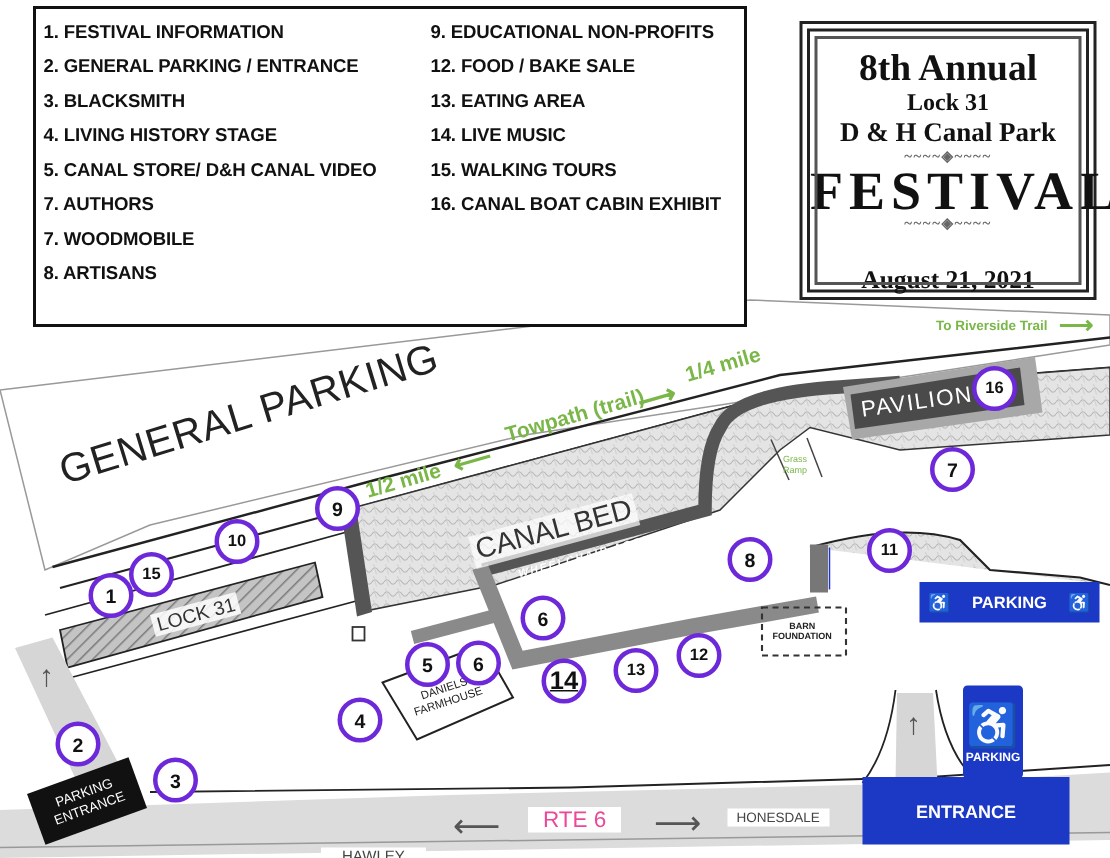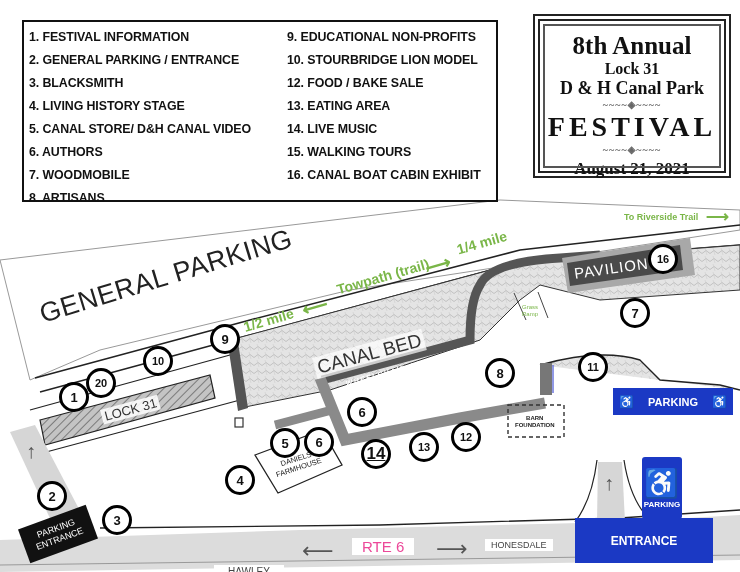--- a/index.html
+++ b/index.html
@@ -1,33 +1,33 @@
 <!DOCTYPE html>
 <html><head>
 <meta charset="utf-8">
 <style>
   html, body { margin:0; padding:0; }
   body { width:740px; height:572px; position:relative; overflow:hidden; background:#ffffff; font-family:"Liberation Sans", sans-serif; }
   .abs { position:absolute; }
   
-  .legend { left:22px; top:20px; width:476px; height:182px; border:2px solid #111; background:#fff; box-sizing:border-box; }
+  .legend { left:22px; top:4px; width:476px; height:214px; border:2px solid #111; background:#fff; box-sizing:border-box; }
   .legend-col { position:absolute; top:4px; }
   .legend-col.left { left:5px; }
   .legend-col.right { left:263px; }
   .legend-item { font-weight:bold; font-size:12.4px; color:#111; height:23px; line-height:23px; white-space:nowrap; letter-spacing:-0.1px; }
   
-  .title-card { left:533px; top:14px; width:198px; height:164px; box-sizing:border-box; border:7px double #222; outline:2px solid #555; outline-offset:-12px; background:#fff; text-align:center; font-family:"Liberation Serif", serif; font-weight:bold; color:#111; }
+  .title-card { left:533px; top:14px; width:198px; height:186px; box-sizing:border-box; border:7px double #222; outline:2px solid #555; outline-offset:-12px; background:#fff; text-align:center; font-family:"Liberation Serif", serif; font-weight:bold; color:#111; }
   .t-annual { font-size:25px; margin-top:12px; line-height:26px; }
   .t-lock { font-size:16px; line-height:19px; }
   .t-park { font-size:18px; line-height:20px; }
   .t-flourish { font-size:10px; color:#666; line-height:13px; letter-spacing:1px; }
-  .t-festival { font-size:28px; letter-spacing:4px; line-height:32px; }
-  .t-date { font-size:17px; line-height:26px; margin-top:0; }
+  .t-festival { font-size:36px; letter-spacing:4px; line-height:32px; }
+  .t-date { font-size:17px; line-height:26px; margin-top:18px; }
   
-  .marker { position:absolute; width:30px; height:30px; border:3px solid #000000; border-radius:50%; background:#fff; box-sizing:border-box; display:flex; align-items:center; justify-content:center; font-weight:bold; font-size:13px; color:#111; }
+  .marker { position:absolute; width:30px; height:30px; border:3px solid #6d28d9; border-radius:50%; background:#fff; box-sizing:border-box; display:flex; align-items:center; justify-content:center; font-weight:bold; font-size:13px; color:#111; }
   .map-label { position:absolute; white-space:nowrap; }
   .green { color:#7ab648; font-weight:bold; }
   .blue-box { background:#1b39c4; color:#fff; font-weight:bold; }
 </style>
 </head>
 <body>
 
 <svg class="abs" style="left:0;top:0" width="740" height="572" viewBox="0 0 740 572">
   <defs>
     <pattern id="texture" width="8" height="8" patternUnits="userSpaceOnUse">
@@ -85,27 +85,26 @@
   <path d="M624 460 Q630 500 650 520" stroke="#222" stroke-width="1.2" fill="none"></path>
 </svg>
 
 <div class="abs legend">
   <div class="legend-col left">
     <div class="legend-item">1. FESTIVAL INFORMATION</div>
     <div class="legend-item">2. GENERAL PARKING / ENTRANCE</div>
     <div class="legend-item">3. BLACKSMITH</div>
     <div class="legend-item">4. LIVING HISTORY STAGE</div>
     <div class="legend-item">5. CANAL STORE/ D&amp;H CANAL VIDEO</div>
-    <div class="legend-item">6. AUTHORS</div>
+    <div class="legend-item">7. AUTHORS</div>
     <div class="legend-item">7. WOODMOBILE</div>
     <div class="legend-item">8. ARTISANS</div>
   </div>
   <div class="legend-col right">
     <div class="legend-item">9. EDUCATIONAL NON-PROFITS</div>
-    <div class="legend-item">10. STOURBRIDGE LION MODEL</div>
     <div class="legend-item">12. FOOD / BAKE SALE</div>
     <div class="legend-item">13. EATING AREA</div>
     <div class="legend-item">14. LIVE MUSIC</div>
     <div class="legend-item">15. WALKING TOURS</div>
     <div class="legend-item">16. CANAL BOAT CABIN EXHIBIT</div>
   </div>
 </div>
 
 <div class="abs title-card">
   <div class="t-annual">8th Annual</div>
@@ -185,15 +184,15 @@
     <div class="marker" style="left: 304px; top: 427px;">6</div>
     <div class="marker" style="left: 347px; top: 397px;">6</div>
     <div class="marker" style="left: 620px; top: 298px;">7</div>
     <div class="marker" style="left: 485px; top: 358px;">8</div>
     <div class="marker" style="left: 210px; top: 324px;">9</div>
     <div class="marker" style="left: 143px; top: 346px; font-size: 11px;">10</div>
     <div class="marker" style="left: 578px; top: 352px; font-size: 11px;">11</div>
     <div class="marker" style="left: 451px; top: 422px; font-size: 11px;">12</div>
     <div class="marker" style="left: 409px; top: 432px; font-size: 11px;">13</div>
     <div class="marker" style="left: 361px; top: 439px; font-size: 17px; text-decoration: underline;">14</div>
-    <div class="marker" style="left: 86px; top: 368px; font-size: 11px;">20</div>
+    <div class="marker" style="left: 86px; top: 368px; font-size: 11px;">15</div>
     <div class="marker" style="left: 648px; top: 244px; font-size: 11px;">16</div>
   </div>
 
 </body></html>

